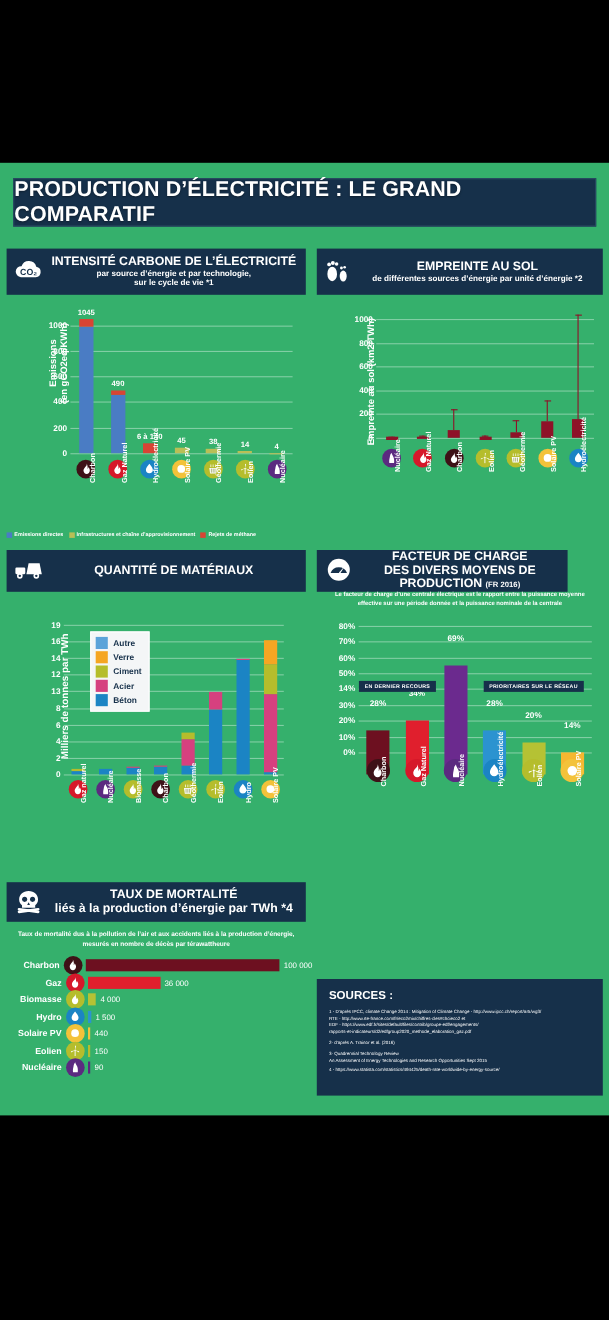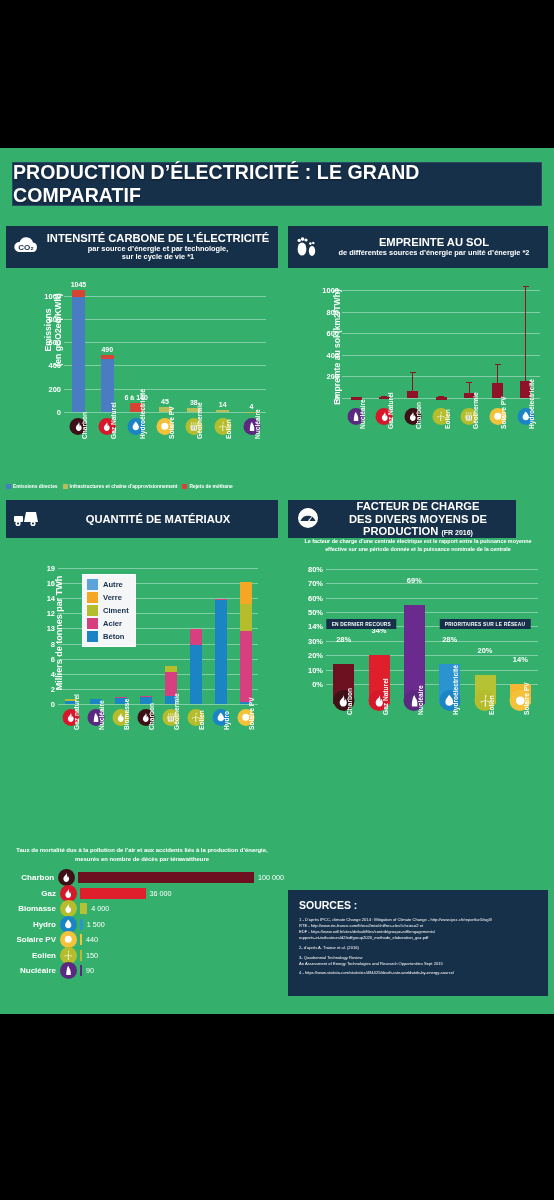--- a/index.html
+++ b/index.html
@@ -580,20 +580,38 @@
         </svg>
       </div>
       <div class="cat" style="left: 20.2667px; top: 149px;">Charbon</div>
       <div class="cat" style="left: 55.6px; top: 149px;">Gaz Naturel</div>
       <div class="cat" style="left: 90.9333px; top: 149px;">Nucléaire</div>
       <div class="cat" style="left: 126.267px; top: 149px;">Hydroélectricité</div>
       <div class="cat" style="left: 161.6px; top: 149px;">Eolien</div>
       <div class="cat" style="left: 196.933px; top: 149px;">Solaire PV</div>
     </div>
 
+  <div class="panel" style="left:6px; top:654px; width:272px;">
+    <div class="panel-head" style="height:36px;">
+      <div class="hicon">
+        <svg width="26" height="24" viewBox="0 0 26 24">
+          <path d="M13 2c5.2 0 8.6 3.3 8.6 7.8 0 2.6-1.3 4.3-2.6 5.2v2.2H7v-2.2C5.7 14.1 4.4 12.4 4.4 9.8 4.4 5.3 7.8 2 13 2z" fill="#fff"></path>
+          <circle cx="9.4" cy="9.6" r="2.3" fill="#16304a"></circle>
+            <circle cx="16.6" cy="9.6" r="2.3" fill="#16304a"></circle>
+          <path d="M13 12.2l-1.3 2.6h2.6z" fill="#16304a"></path>
+          <rect x="3" y="18.6" width="20" height="2.4" rx="1.2" fill="#fff" transform="rotate(8 13 19.8)"></rect>
+          <rect x="3" y="18.6" width="20" height="2.4" rx="1.2" fill="#fff" transform="rotate(-8 13 19.8)"></rect>
+        </svg>
+      </div>
+      <div class="ht">
+        <span class="h1">TAUX DE MORTALITÉ</span>
+        <span class="h1">liés à la production d’énergie par TWh *4</span>
+      </div>
+    </div>
+  </div>
 
   <div class="subnote" style="left:6px; top:698px; width:272px; font-size:5.9px;">
     <span>Taux de mortalité dus à la pollution de l’air et aux accidents liés à la production d’énergie,</span><br>
     <span>mesurés en nombre de décès par térawattheure</span>
   </div>
 
   <div class="plot" id="c5" style="left:4px; top:722px; width:280px; height:120px;">
       <div class="mrow" style="left: 0px; top: 0px; width: 280px;">
         <div class="mlab">Charbon</div>
         <div class="mico" style="background: rgb(62, 17, 23);">

